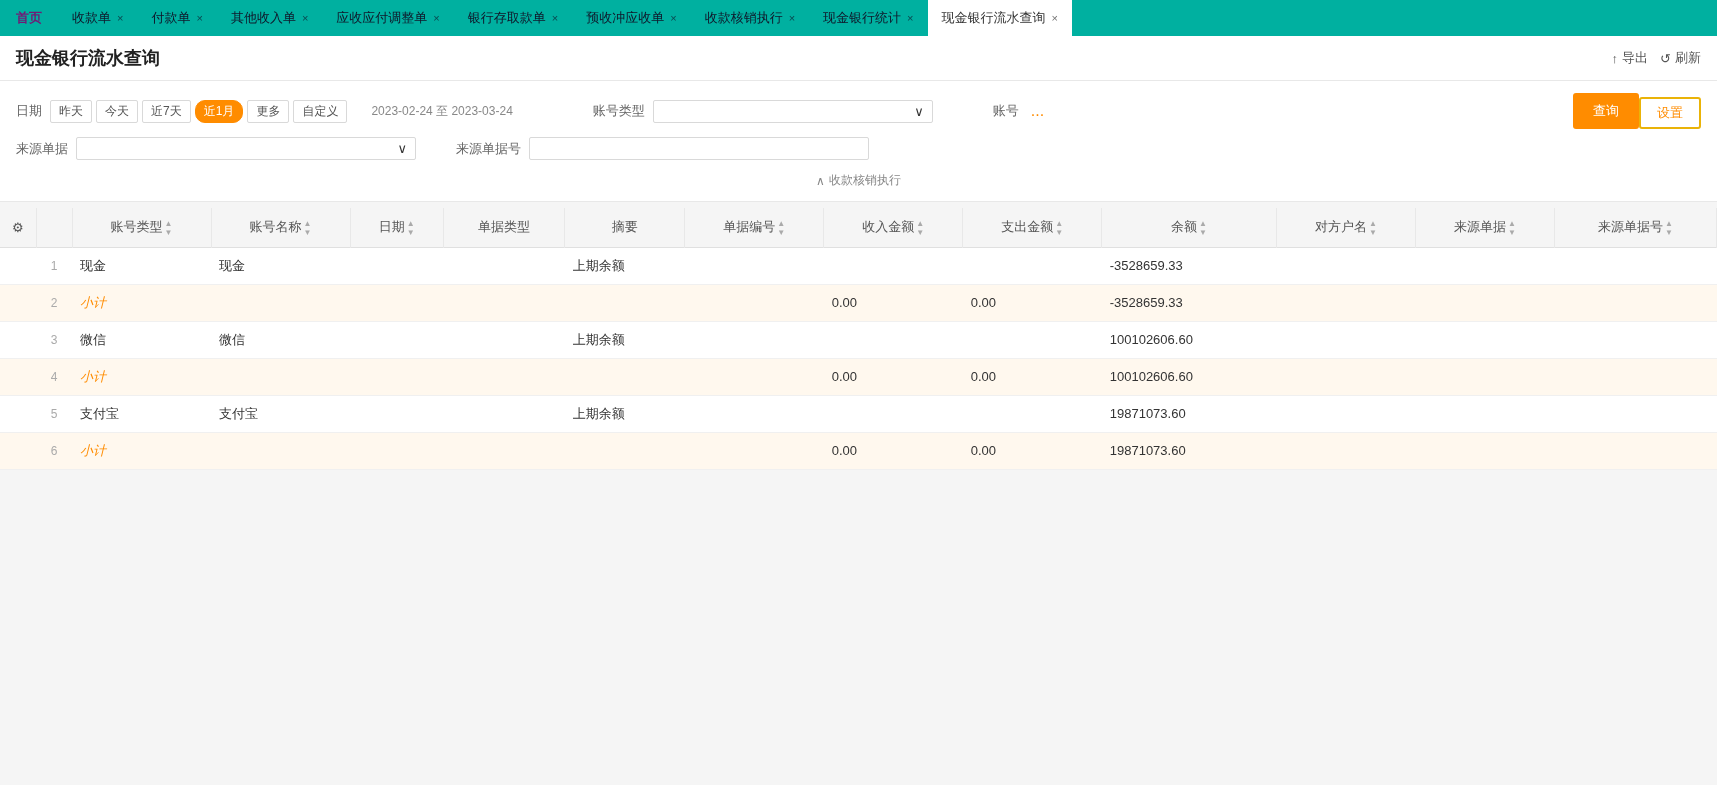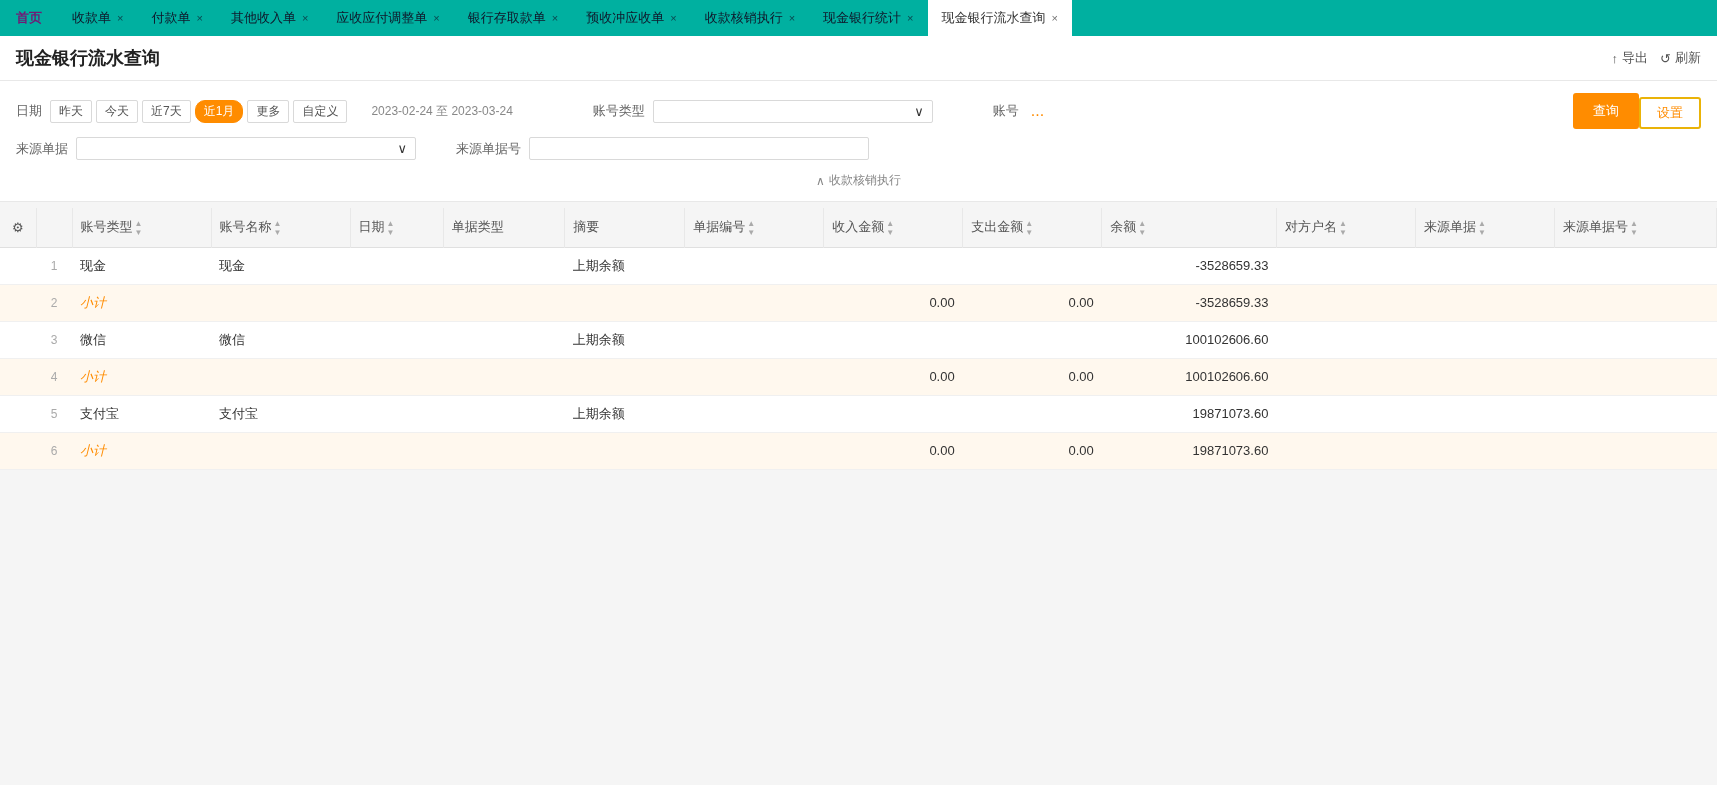--- a/index.html
+++ b/index.html
@@ -192,21 +192,21 @@
       width: 100%;
       border-collapse: collapse;
       font-size: 13px;
     }
     thead tr {
       background: #f5f5f5;
       border-bottom: 1px solid #e0e0e0;
     }
     thead th {
       padding: 10px 8px;
-      text-align: left;
+      text-align: center;
       font-weight: normal;
       color: #555;
       white-space: nowrap;
       border-right: 1px solid #e8e8e8;
       position: relative;
     }
     thead th .sort-icons {
       display: inline-flex;
       flex-direction: column;
       margin-left: 2px;
@@ -228,21 +228,20 @@
       padding: 9px 8px;
       color: #333;
       white-space: nowrap;
     }
     .row-num {
       color: #aaa;
       font-size: 12px;
       text-align: center;
     }
     .td-number {
-      text-align: right;
     }
     .td-orange {
       color: #ff8c00;
       font-style: italic;
     }
   </style>
 </head>
 <body>
 
 <div class="top-nav">

